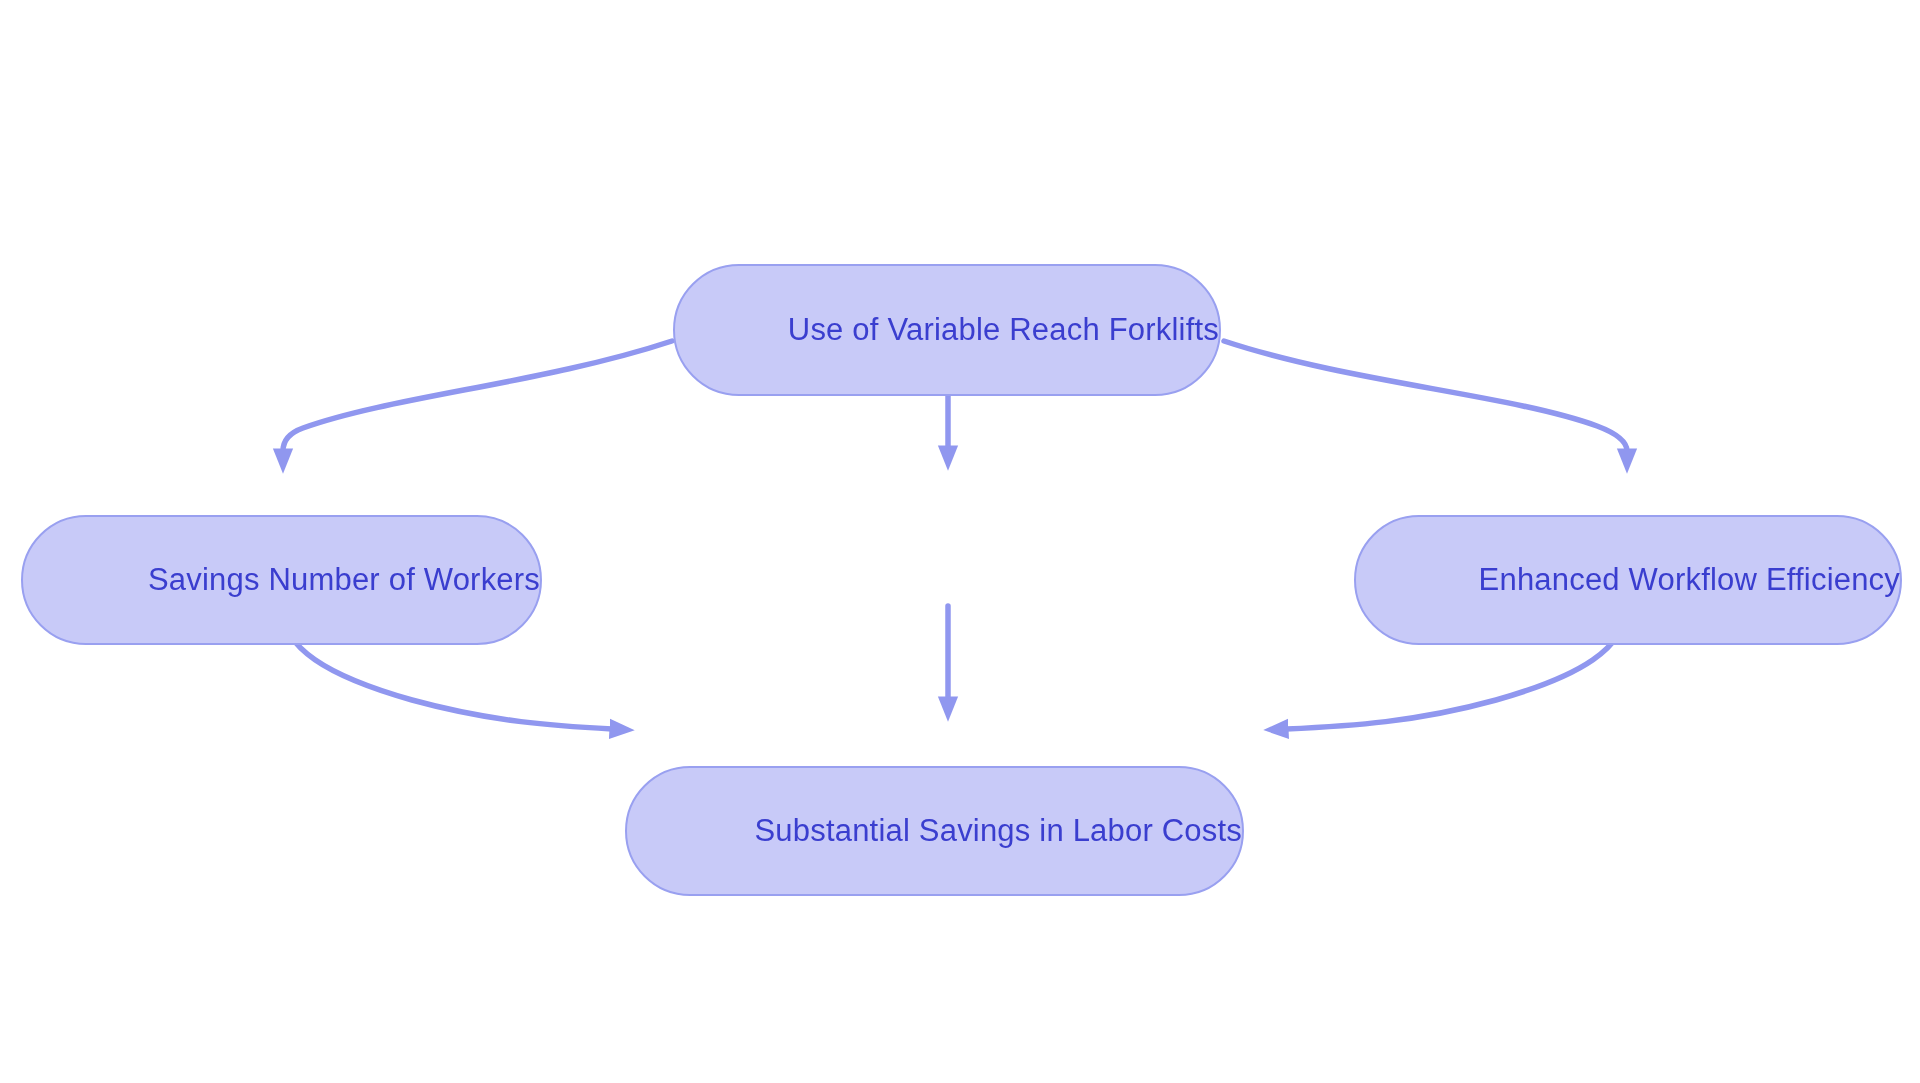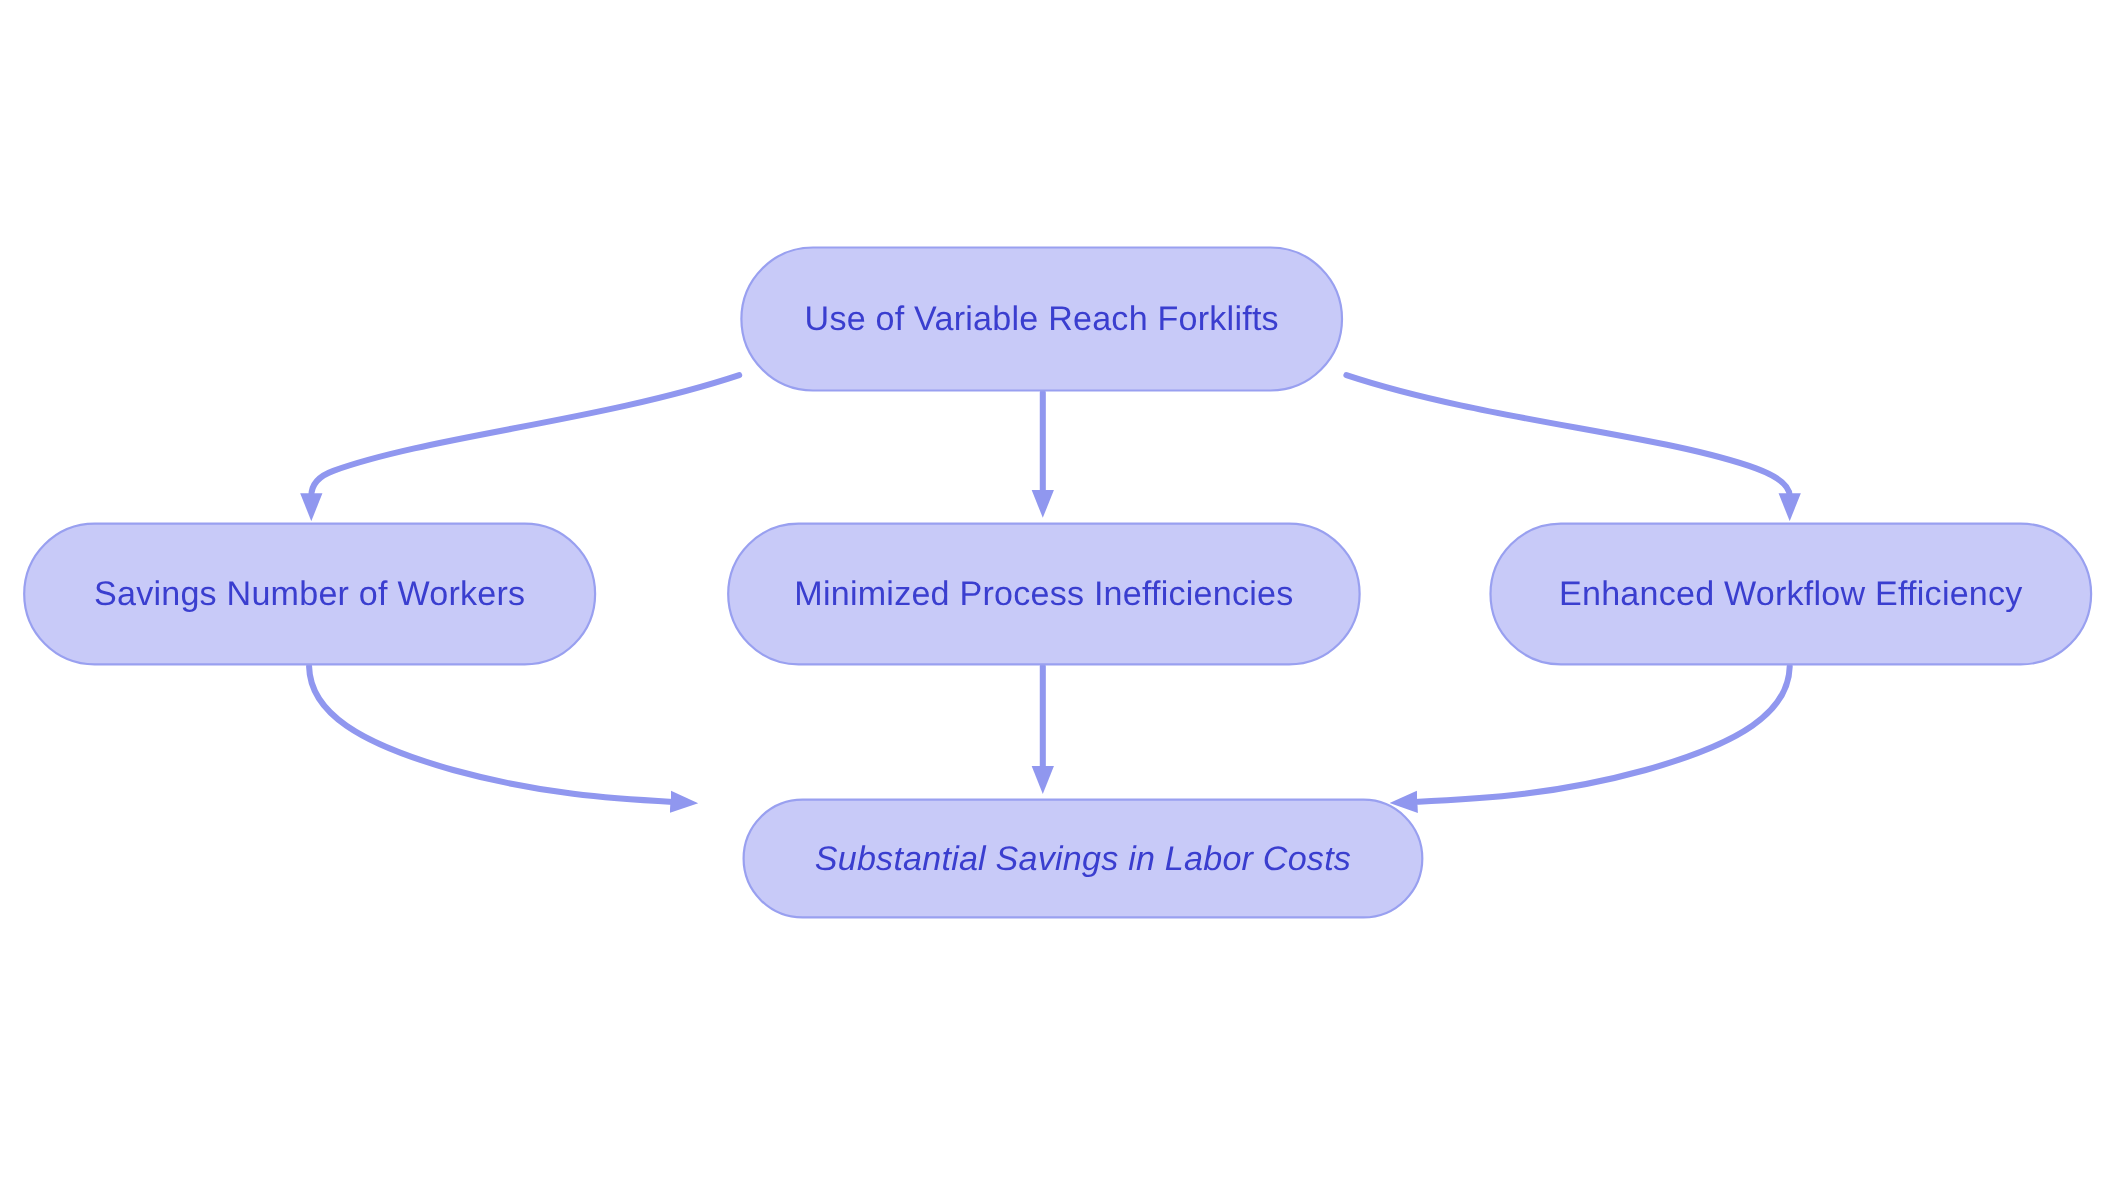--- a/index.html
+++ b/index.html
@@ -34,35 +34,36 @@
     fill: var(--edge, #9097ef);
   }
   .node {
     position: absolute;
     box-sizing: border-box;
     background: var(--node-fill, #c8caf8);
     border: 2px solid var(--node-border, #99a0f0);
     border-radius: 999px;
     display: flex;
     align-items: center;
-    justify-content: center;
+    justify-content: flex-end;
     text-align: center;
+    margin-top: 40px;
   }
   .node-label {
     color: var(--text, #3a3ecf);
     font-size: 31px;
     line-height: 1.2;
     letter-spacing: 0.2px;
     white-space: nowrap;
   }
   .node-top    { left: 673px;  top: 224px; width: 548px; height: 132px; }
   .node-left   { left: 21px;   top: 475px; width: 521px; height: 130px; }
   .node-middle { left: 661px;  top: 475px; width: 576px; height: 130px; }
   .node-right  { left: 1354px; top: 475px; width: 548px; height: 130px; }
-  .node-bottom { left: 675px;  top: 726px; width: 619px; height: 109px; font-style: italic; }
+  .node-bottom { left: 625px;  top: 726px; width: 619px; height: 130px; }
 </style>
 </head>
 <body>
 
 <div class="canvas">
 
   <svg class="edges" viewBox="0 0 1920 1083" xmlns="http://www.w3.org/2000/svg">
     <defs>
       <marker id="arrowhead" viewBox="0 0 10 10" refX="1" refY="5" markerWidth="4.6" markerHeight="4.6" orient="auto-start-reverse">
         <path class="arrowhead" d="M 0 1 L 10 5 L 0 9 z"></path>
@@ -83,23 +84,20 @@
   </svg>
 
   <div class="node node-top">
     <span class="node-label">Use of Variable Reach Forklifts</span>
   </div>
 
   <div class="node node-left">
     <span class="node-label">Savings Number of Workers</span>
   </div>
 
-  <div class="node node-middle">
-    <span class="node-label">Minimized Process Inefficiencies</span>
-  </div>
 
   <div class="node node-right">
     <span class="node-label">Enhanced Workflow Efficiency</span>
   </div>
 
   <div class="node node-bottom">
     <span class="node-label">Substantial Savings in Labor Costs</span>
   </div>
 
 </div>

